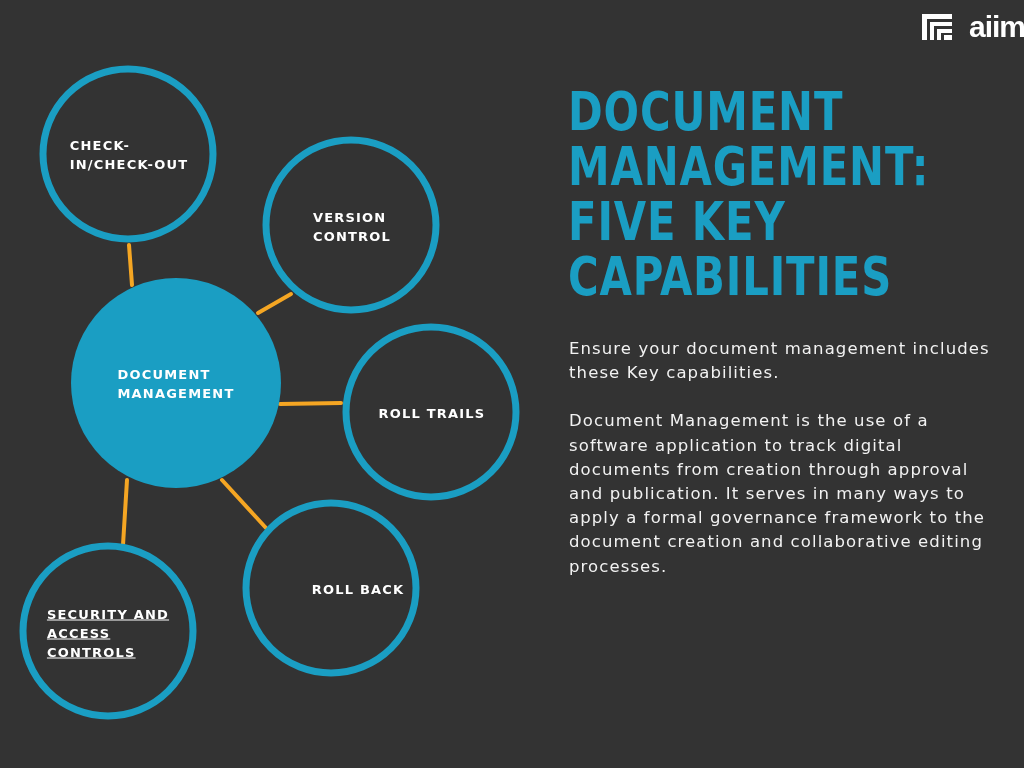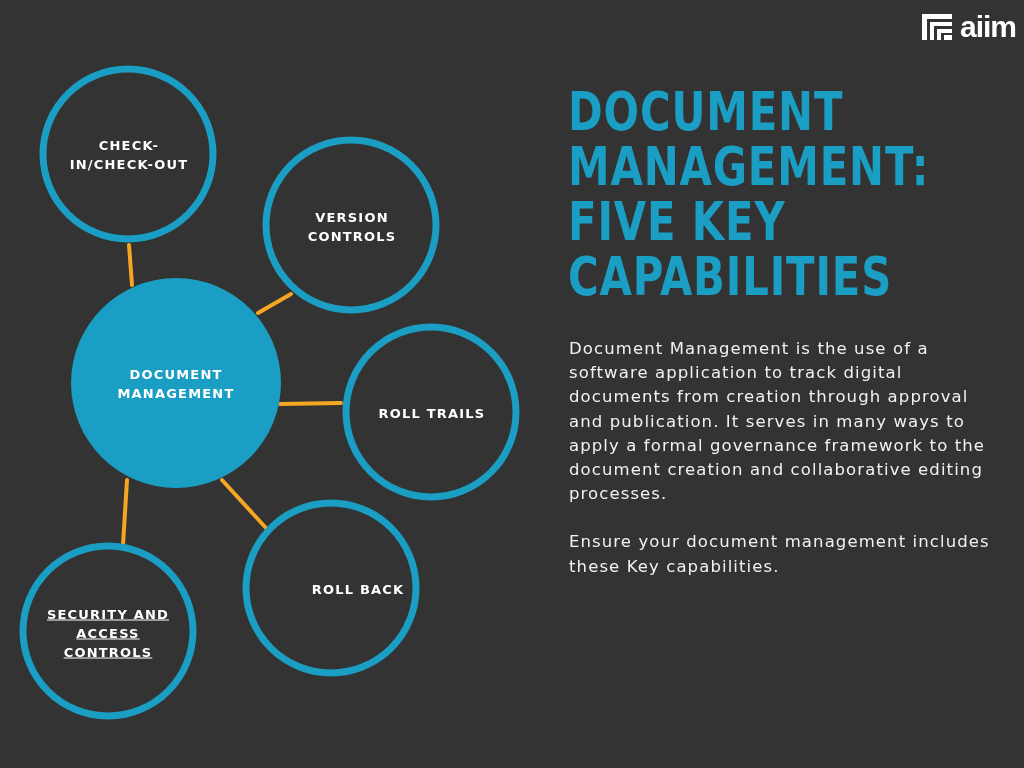--- a/index.html
+++ b/index.html
@@ -1,20 +1,20 @@
 <!DOCTYPE html>
 <html><head>
 <meta charset="utf-8">
 <style>
   html, body { margin:0; padding:0; }
   body { width:1024px; height:768px; background:#333333; position:relative; overflow:hidden; font-family:"DejaVu Sans", sans-serif; }
-  .logo { position:absolute; left:922px; top:12px; display:flex; align-items:center; gap:8px; }
+  .logo { position:absolute; left:922px; top:12px; display:flex; align-items:center; gap:17px; }
   .logo-text { color:#ffffff; font-family:"Liberation Sans", sans-serif; font-weight:bold; font-size:30px; letter-spacing:-1px; line-height:30px; }
   .diagram { position:absolute; left:0; top:0; width:540px; height:768px; }
-  .node-label { position:absolute; transform:translate(-50%,-50%); color:#ffffff; font-family:"DejaVu Sans", sans-serif; font-weight:bold; font-size:13px; letter-spacing:1.2px; text-align:center; line-height:19px; white-space:pre-line; }
+  .node-label { position:absolute; transform:translate(-50%,-50%); color:#ffffff; font-family:"DejaVu Sans", sans-serif; font-weight:bold; font-size:13px; letter-spacing:1.2px; text-align:left; line-height:19px; white-space:pre-line; }
   .title { position:absolute; left:568px; top:84px; width:440px; color:#1a9ec3; font-family:"DejaVu Sans Condensed","DejaVu Sans", sans-serif; font-weight:bold; font-size:54px; line-height:55px; letter-spacing:1px; transform:scaleX(0.86); transform-origin:left top; }
   .title div { white-space:nowrap; }
   .body-text { position:absolute; left:569px; top:337px; width:440px; color:#f2f2f2; font-family:"DejaVu Sans", sans-serif; font-size:16.5px; line-height:24.2px; letter-spacing:1.1px; }
   .body-text p { margin:0 0 24px 0; }
 </style>
 </head>
 <body>
 
 <div class="logo">
   <svg width="30" height="26" viewBox="0 0 30 26">
@@ -48,30 +48,30 @@
     <circle cx="331" cy="588" r="85"></circle>
     <circle cx="108" cy="631" r="85"></circle>
   </g>
 </svg>
 
 <div class="node-label" style="left:176px; top:384px;">DOCUMENT
 MANAGEMENT</div>
 <div class="node-label" style="left:129px; top:155px;">CHECK-
 IN/CHECK-OUT</div>
 <div class="node-label" style="left:352px; top:227px;">VERSION
-CONTROLS</div>
+CONTROL</div>
 <div class="node-label" style="left:432px; top:413px;">ROLL TRAILS</div>
 <div class="node-label" style="left:331px; top:589px;margin-left:27px;">ROLL BACK</div>
 <div class="node-label" style="left:108px; top:633px;text-decoration:underline;">SECURITY AND
 ACCESS
 CONTROLS</div>
 
 <div class="title">
   <div>DOCUMENT</div>
   <div>MANAGEMENT:</div>
   <div>FIVE KEY</div>
   <div>CAPABILITIES</div>
 </div>
 
 <div class="body-text">
+  <p>Ensure your document management includes these Key capabilities.</p>
   <p>Document Management is the use of a software application to track digital documents from creation through approval and publication. It serves in many ways to apply a formal governance framework to the document creation and collaborative editing processes.</p>
-  <p>Ensure your document management includes these Key capabilities.</p>
 </div>
 
 </body></html>

